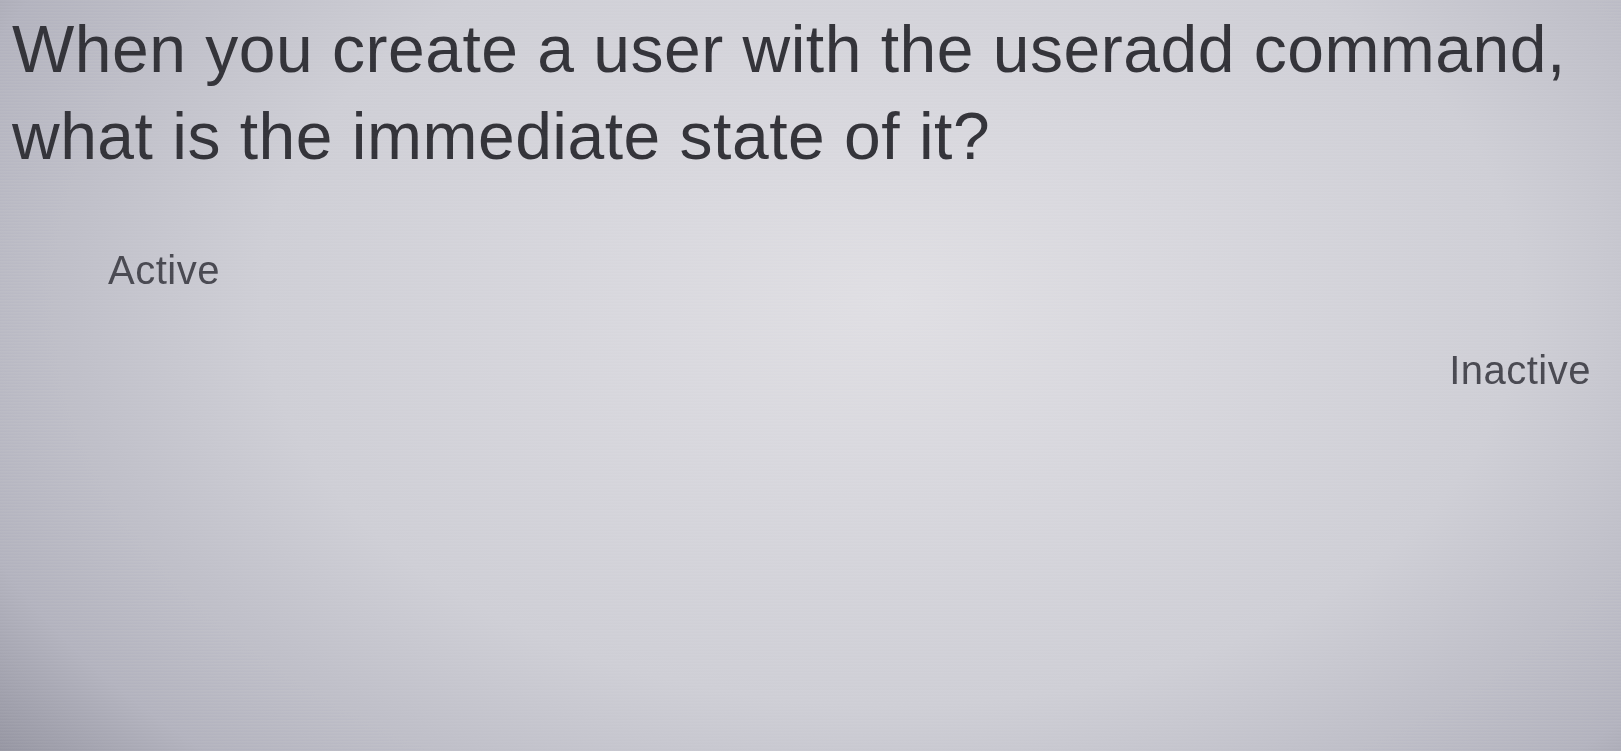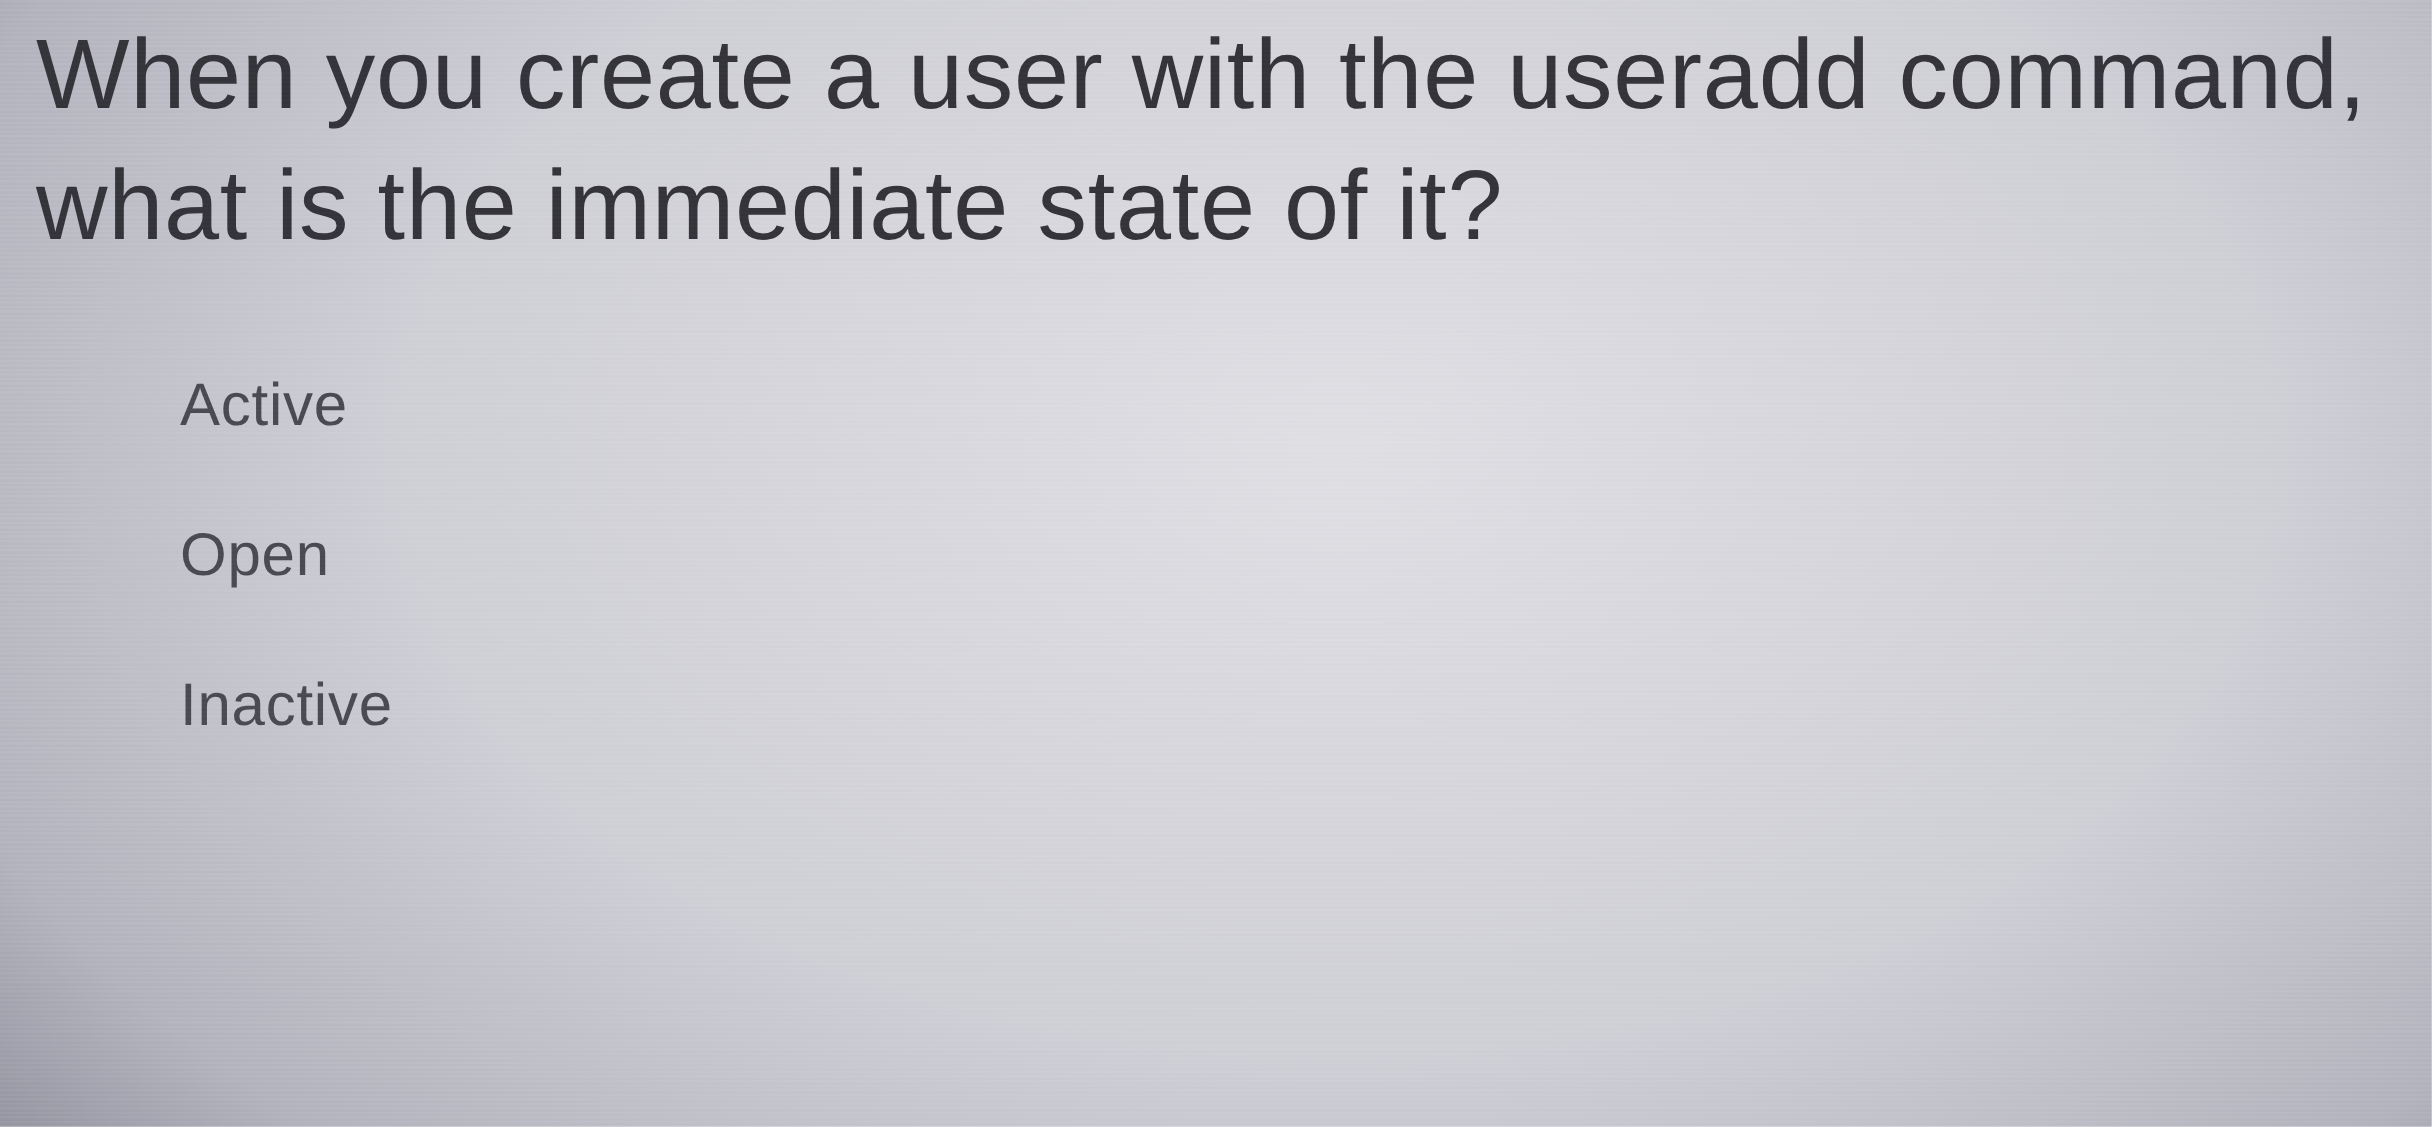--- a/index.html
+++ b/index.html
@@ -15,21 +15,21 @@
                 #b4b4bf 70%,
                 #7a7a88 92%,
                 #3a3a46 100%);
     color: #2f2f33;
   }
   .page {
     position: relative;
     width: 100%;
     height: 100%;
     box-sizing: border-box;
-    padding: 6px 30px 0 24px;
+    padding: 6px 30px 0 12px;
   }
   .question {
     font-size: 66px;
     line-height: 1.32;
     letter-spacing: 0.5px;
     color: #34343a;
     margin: 0 0 70px 0;
     font-weight: 400;
   }
   .answers {
@@ -38,20 +38,21 @@
   .answer {
     font-size: 40px;
     line-height: 1.0;
     color: #4a4a52;
     margin-bottom: 60px;
     letter-spacing: 0.5px;
     cursor: pointer;
   }
   .answer:last-child {
     margin-bottom: 0;
+    text-align: right;
   }
   
   .page::after {
     content: "";
     position: absolute;
     inset: 0;
     pointer-events: none;
     background: repeating-linear-gradient(
       to bottom,
       rgba(255,255,255,0.05) 0px,
@@ -64,16 +65,15 @@
   }
 </style>
 </head>
 <body>
 
 <div class="page">
   <p class="question">When you create a user with the useradd command, what is the immediate state of it?</p>
 
   <div class="answers">
     <div class="answer">Active</div>
-    <div class="answer">Open</div>
     <div class="answer">Inactive</div>
   </div>
 </div>
 
 </body></html>

